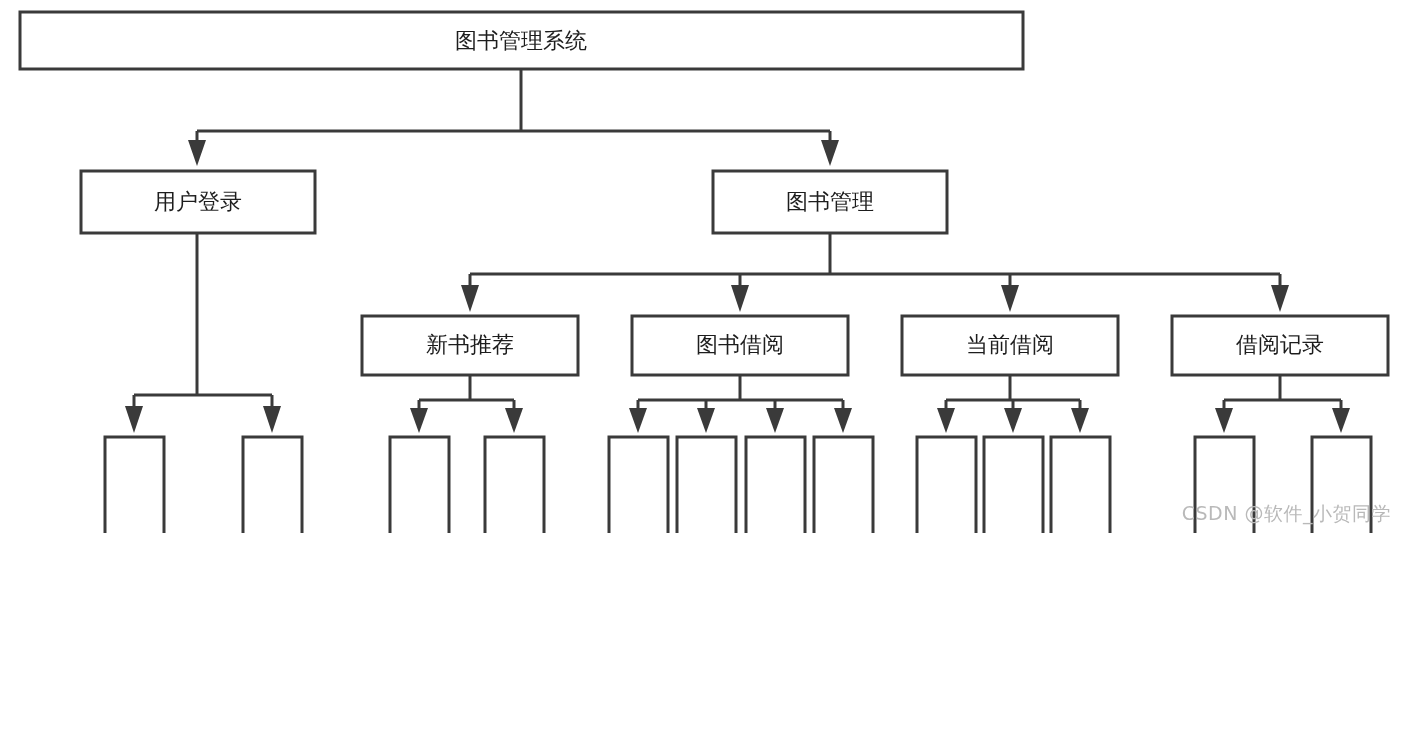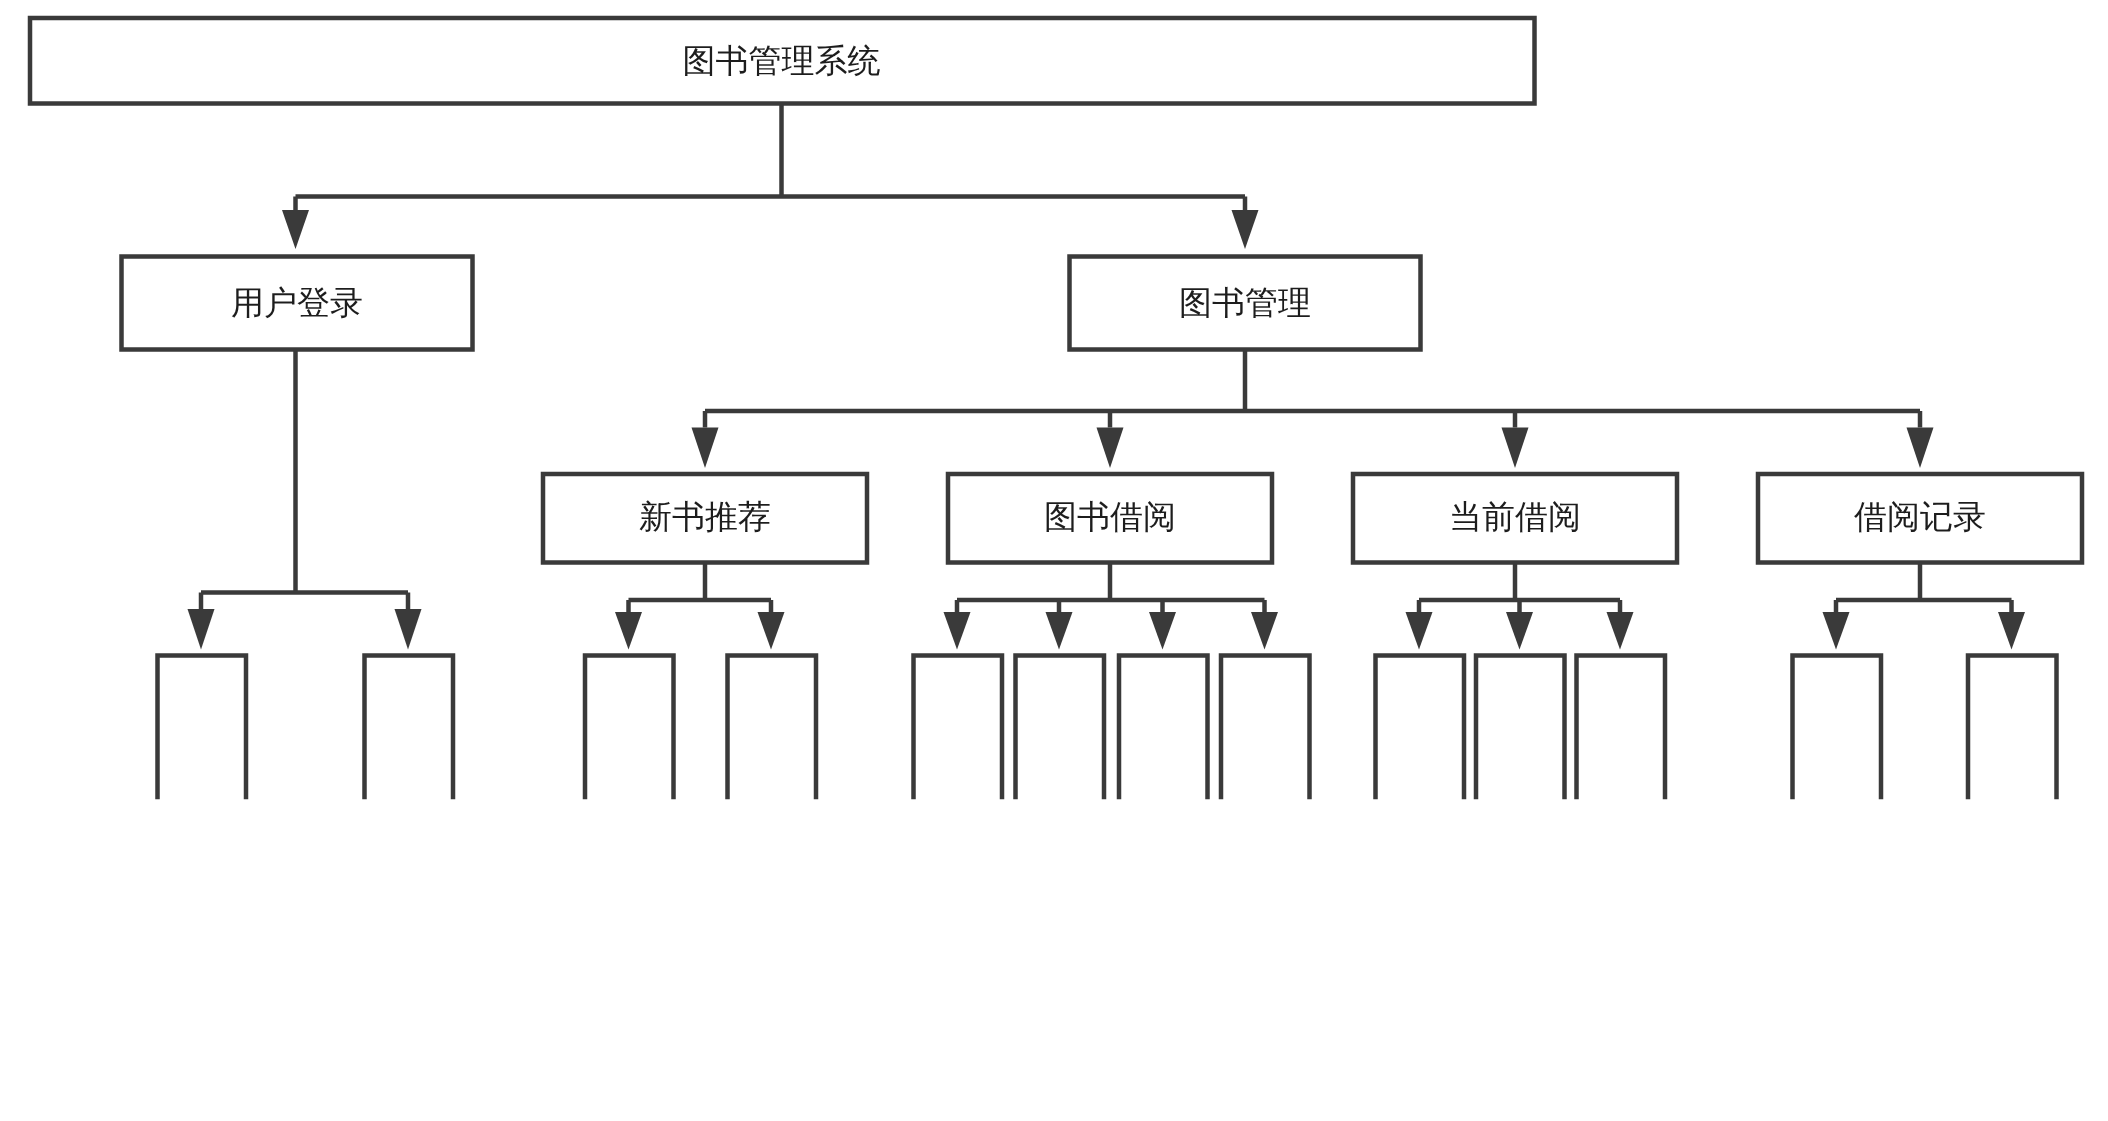--- a/index.html
+++ b/index.html
@@ -210,14 +210,15 @@
   <div class="leaf-label" style="left:746px; top:443px; width:59px; height:290px;">编辑图书（管理员）</div>
   <div class="leaf-label" style="left:814px; top:505px; width:59px; height:225px;">借阅图书</div>
 
   <div class="leaf-label" style="left:917px; top:505px; width:59px; height:225px;">查询图书</div>
   <div class="leaf-label" style="left:984px; top:505px; width:59px; height:225px;">归还图书</div>
   <div class="leaf-label" style="left:1051px; top:443px; width:59px; height:290px;">确认归还（管理员）</div>
 
   <div class="leaf-label" style="left:1195px; top:462px; width:59px; height:270px;">新增借阅记录</div>
   <div class="leaf-label" style="left:1312px; top:462px; width:59px; height:270px;">查询借阅记录</div>
 
+  <div class="watermark">CSDN @软件_小贺同学</div>
 
 </div>
 
 </body></html>

